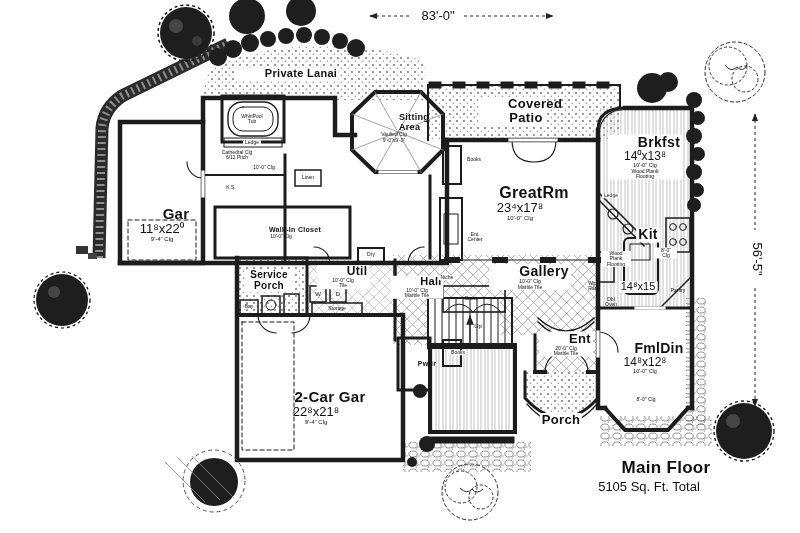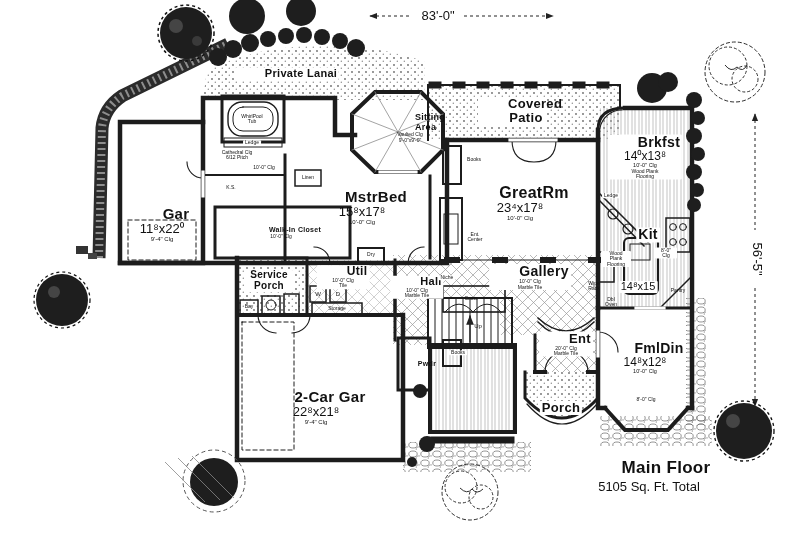--- a/index.html
+++ b/index.html
@@ -236,26 +236,21 @@
     <div class="rname">Private Lanai</div>
   </div>
   <div class="lbl bg wrap" style="left:512px;top:111px;font-size:13px;width:64px">
     <div class="rname">Covered Patio</div>
   </div>
   <div class="lbl" style="left:162px;top:224px">
     <div class="rname" style="font-size:15px">Gar</div>
     <div style="font-size:13px">11⁸x22⁰</div>
     <div style="font-size:6px">9'-4" Clg</div>
   </div>
-  <div class="lbl" style="left:362px;top:207px">
-    <div class="rname" style="font-size:15px">MstrBed</div>
-    <div style="font-size:13px">15⁸x17⁸</div>
-    <div style="font-size:6px">10'-0" Clg</div>
-  </div>
-  <div class="lbl wrap" style="left:410px;top:128px;width:46px">
+  <div class="lbl wrap" style="left:394px;top:128px;width:46px">
     <div class="rname wrap" style="font-size:9px">Sitting Area</div>
     <div style="font-size:5px">Vaulted Clg</div>
     <div class="tiny">9'-0"x9'-0"</div>
   </div>
   <div class="lbl" style="left:520px;top:203px">
     <div class="rname" style="font-size:16px">GreatRm</div>
     <div style="font-size:13px">23⁴x17⁸</div>
     <div style="font-size:6px">10'-0" Clg</div>
   </div>
   <div class="lbl bg" style="left:645px;top:157px">
@@ -297,21 +292,21 @@
   <div class="lbl bg" style="left:343px;top:277px">
     <div class="rname" style="font-size:12px">Util</div>
     <div class="tiny">10'-0" Clg</div>
     <div class="tiny">Tile</div>
   </div>
   <div class="lbl bg wrap rname" style="left:269px;top:281px;font-size:10px;width:46px">Service Porch</div>
   <div class="lbl" style="left:281px;top:232px">
     <div class="rname" style="font-size:7px">Walk-In Closet</div>
     <div class="tiny">10'-0" Clg</div>
   </div>
-  <div class="lbl bg rname" style="left:561px;top:408px;font-size:13px">Porch</div>
+  <div class="lbl bg rname" style="left:561px;top:420px;font-size:13px">Porch</div>
   <div class="lbl rname" style="left:413px;top:364px;font-size:7px">Pwdr</div>
 
   <div class="lbl tiny wrap" style="left:252px;top:119px;width:28px">WhirlPool Tub</div>
   <div class="lbl tiny bg" style="left:252px;top:143px">Ledge</div>
   <div class="lbl tiny wrap" style="left:237px;top:155px;width:34px">Cathedral Clg 6/12 Pitch</div>
   <div class="lbl tiny" style="left:264px;top:168px">10'-0" Clg</div>
   <div class="lbl tiny" style="left:231px;top:188px">K.S.</div>
   <div class="lbl tiny" style="left:308px;top:178px">Linen</div>
   <div class="lbl tiny" style="left:474px;top:160px">Books</div>
   <div class="lbl tiny wrap" style="left:475px;top:237px;width:24px">Ent. Center</div>

